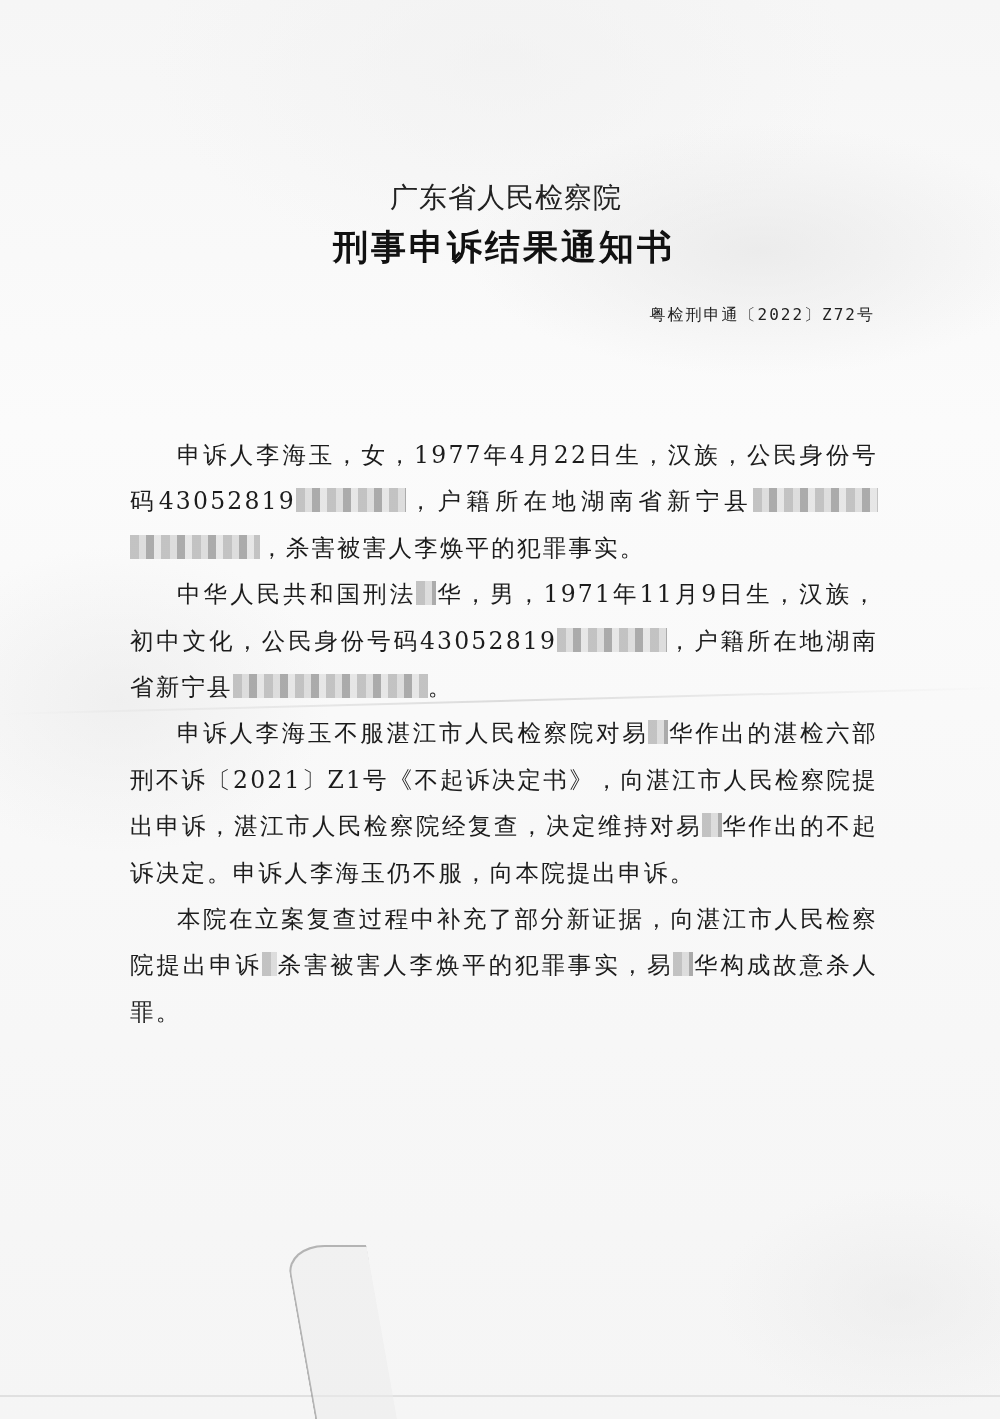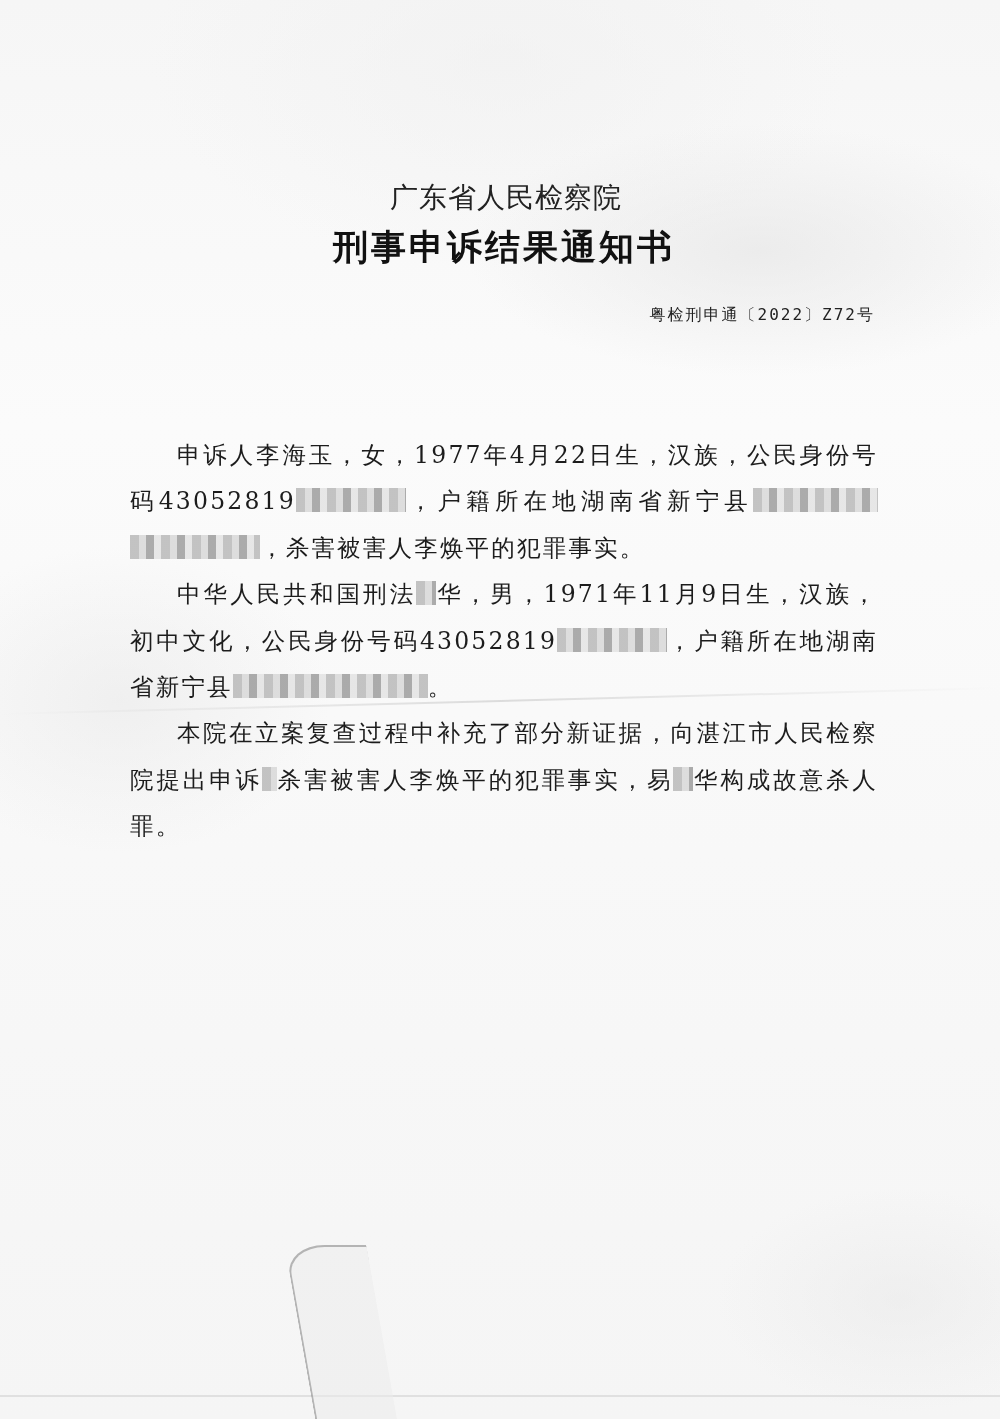--- a/index.html
+++ b/index.html
@@ -132,17 +132,18 @@
 </div>
 
 <div class="doc-number">粤检刑申通〔2022〕Z72号</div>
 
 <div class="body-text">
 
   <p class="para"><span>申诉人李海玉，女，1977年4月22日生，汉族，公民身份号码43052819</span><span class="redact w2"></span><span>，户籍所在地湖南省新宁县</span><span class="redact w4"></span><span class="redact w3"></span><span>，杀害被害人李焕平的犯罪事实。</span></p>
 
   <p class="para"><span>中华人民共和国刑法</span><span class="redact w1"></span><span>华，男，1971年11月9日生，汉族，初中文化，公民身份号码43052819</span><span class="redact w2"></span><span>，户籍所在地湖南省新宁县</span><span class="redact w5"></span><span>。</span></p>
 
+  <p class="para"><span>申诉人李海玉不服湛江市人民检察院对易</span><span class="redact w1"></span><span>华作出的湛检六部刑不诉〔2021〕Z1号《不起诉决定书》，向湛江市人民检察院提出申诉，湛江市人民检察院经复查，决定维持对易</span><span class="redact w1"></span><span>华作出的不起诉决定。申诉人李海玉仍不服，向本院提出申诉。</span></p>
 
   <p class="para"><span>本院在立案复查过程中补充了部分新证据，向湛江市人民检察院提出申诉</span><span class="redact w7"></span><span>杀害被害人李焕平的犯罪事实，易</span><span class="redact w1"></span><span>华构成故意杀人罪。</span></p>
 
 
 </div>
 
 </body></html>

